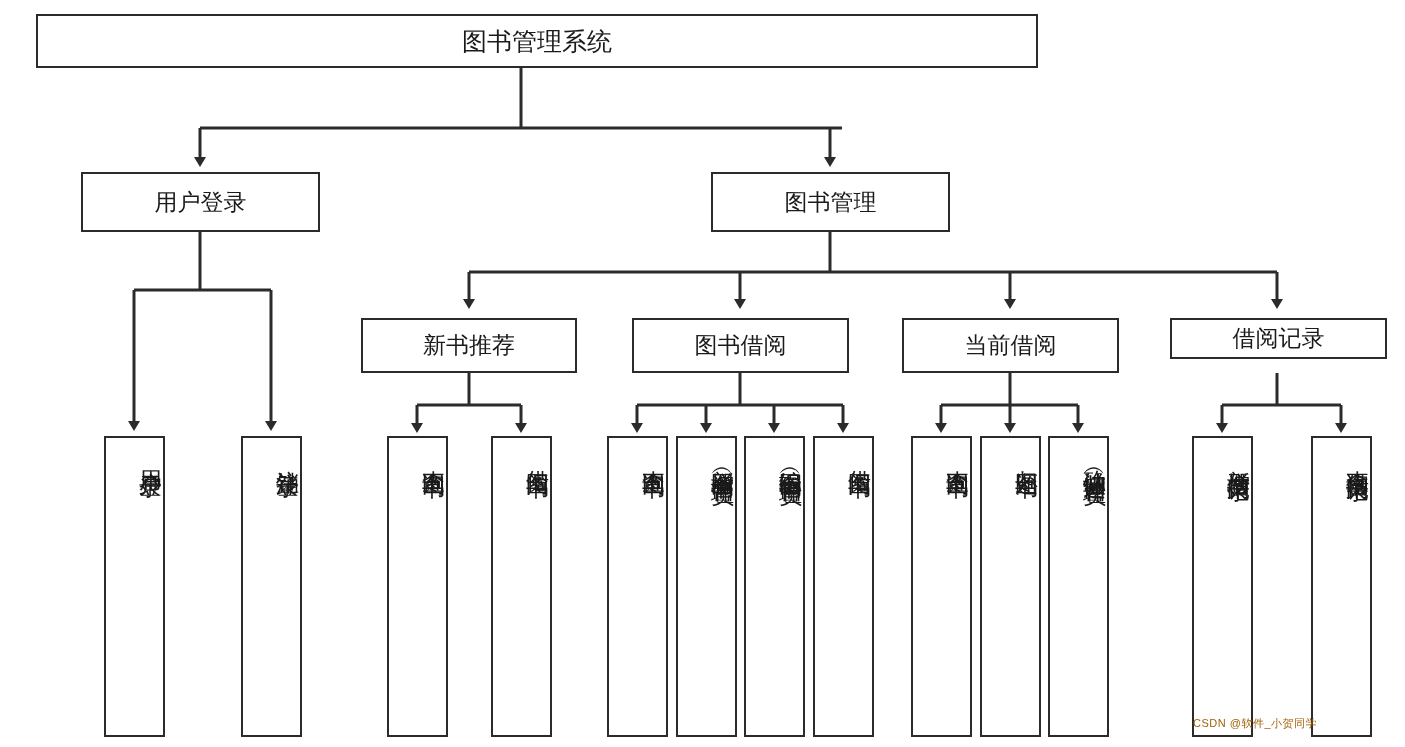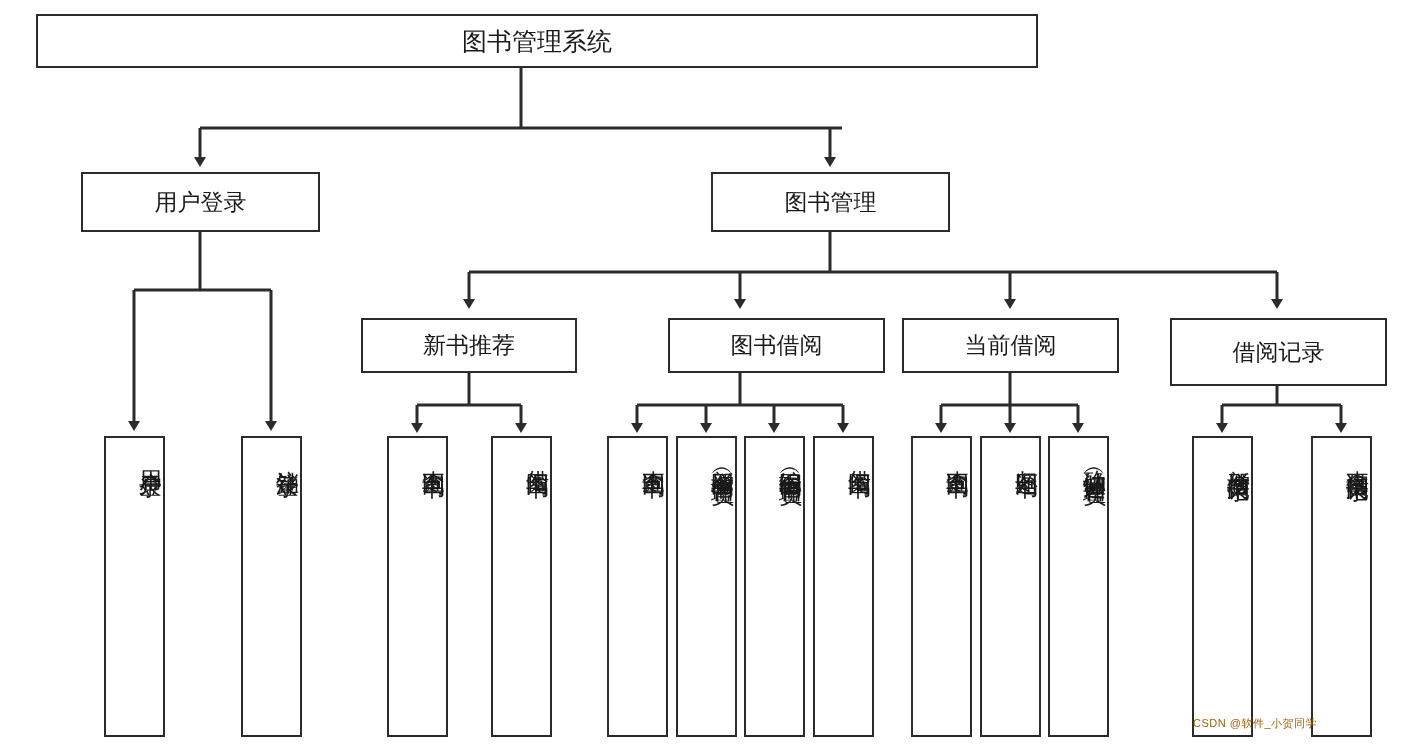--- a/index.html
+++ b/index.html
@@ -136,29 +136,29 @@
   </div>
 
   <div class="node level2" style="left:711px; top:172px; width:239px; height:60px;">
     <span class="node-label">图书管理</span>
   </div>
 
   <div class="node level3" style="left:361px; top:318px; width:216px; height:55px;">
     <span class="node-label">新书推荐</span>
   </div>
 
-  <div class="node level3" style="left:632px; top:318px; width:217px; height:55px;margin-left:36px;">
+  <div class="node level3" style="left:632px; top:318px; width:217px; height:55px;">
     <span class="node-label">图书借阅</span>
   </div>
 
   <div class="node level3" style="left:902px; top:318px; width:217px; height:55px;font-family:Liberation Mono, monospace;">
     <span class="node-label">当前借阅</span>
   </div>
 
-  <div class="node level3" style="left:1170px; top:318px; width:217px; height:68px;">
+  <div class="node level3" style="left:1170px; top:318px; width:217px; height:41px;">
     <span class="node-label">借阅记录</span>
   </div>
 
   <div class="node leaf" style="left:104px; top:436px; width:61px; height:301px;">
     <span class="node-label">用户登录</span>
   </div>
 
   <div class="node leaf" style="left:241px; top:436px; width:61px; height:301px;">
     <span class="node-label">注销登录</span>
   </div>

